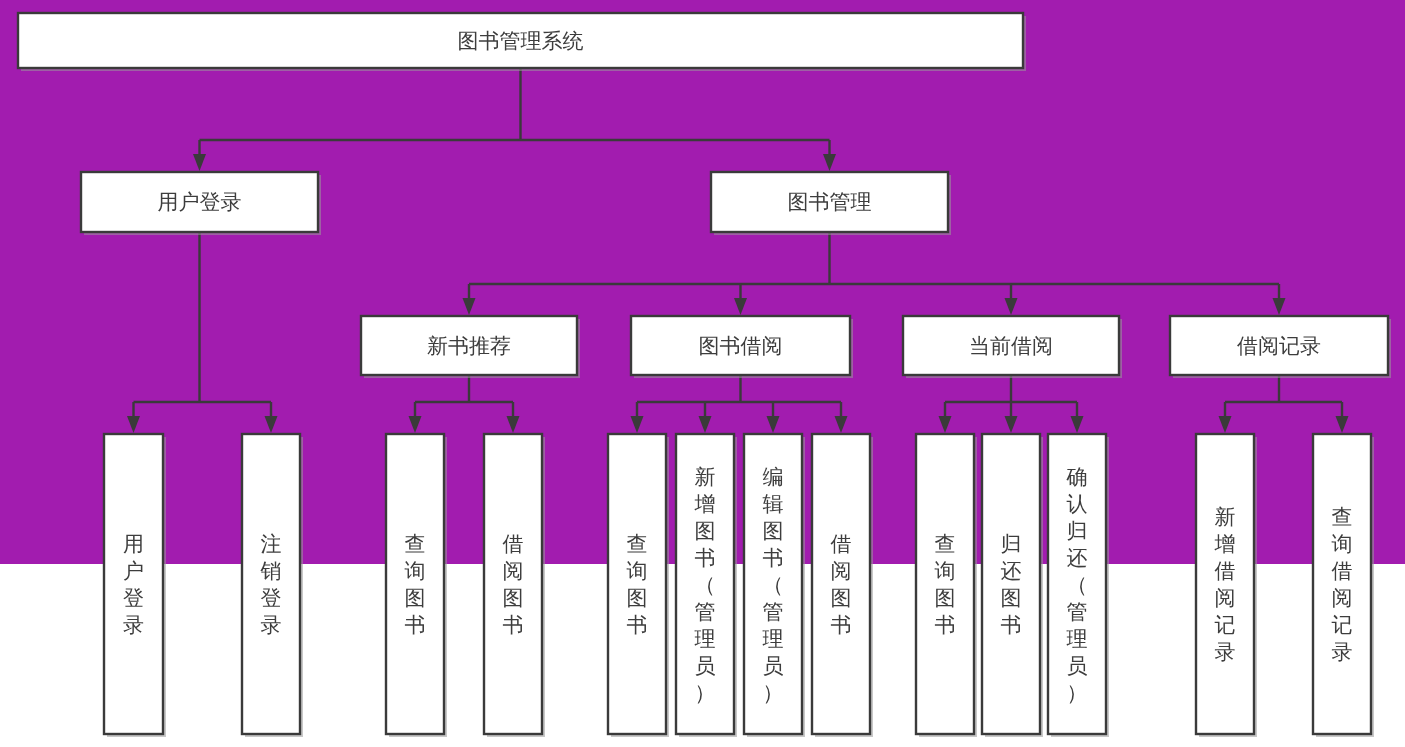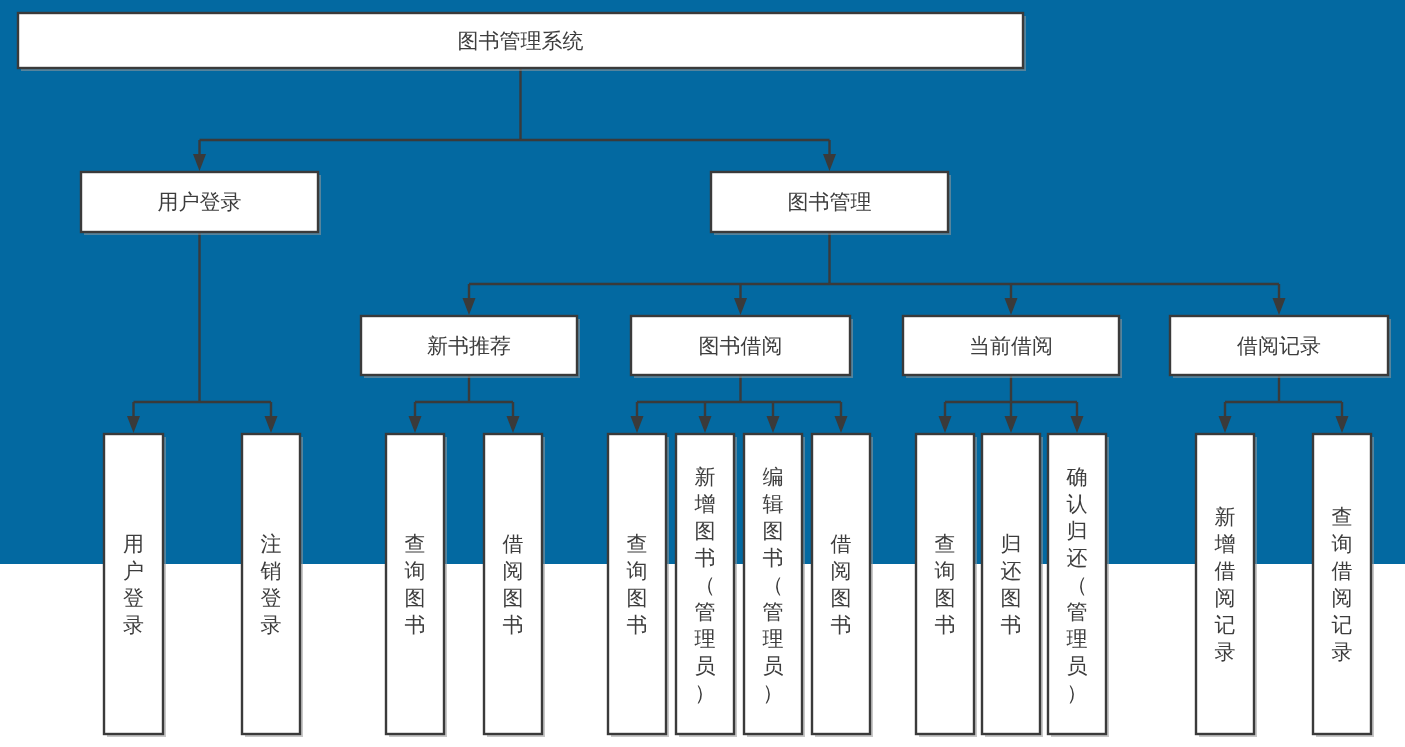--- a/index.html
+++ b/index.html
@@ -11,21 +11,21 @@
   body {
     width: 1405px;
     height: 747px;
     font-family: "DejaVu Sans", "Liberation Sans", sans-serif;
     overflow: hidden;
   }
   #diagram-root {
     position: relative;
     width: 1405px;
     height: 564px;
-    background: #0369a1;
+    background: #a21caf;
   }
   svg.diagram-canvas {
     position: absolute;
     left: 0;
     top: 0;
     width: 1405px;
     height: 747px;
     display: block;
   }
   .node-box {

